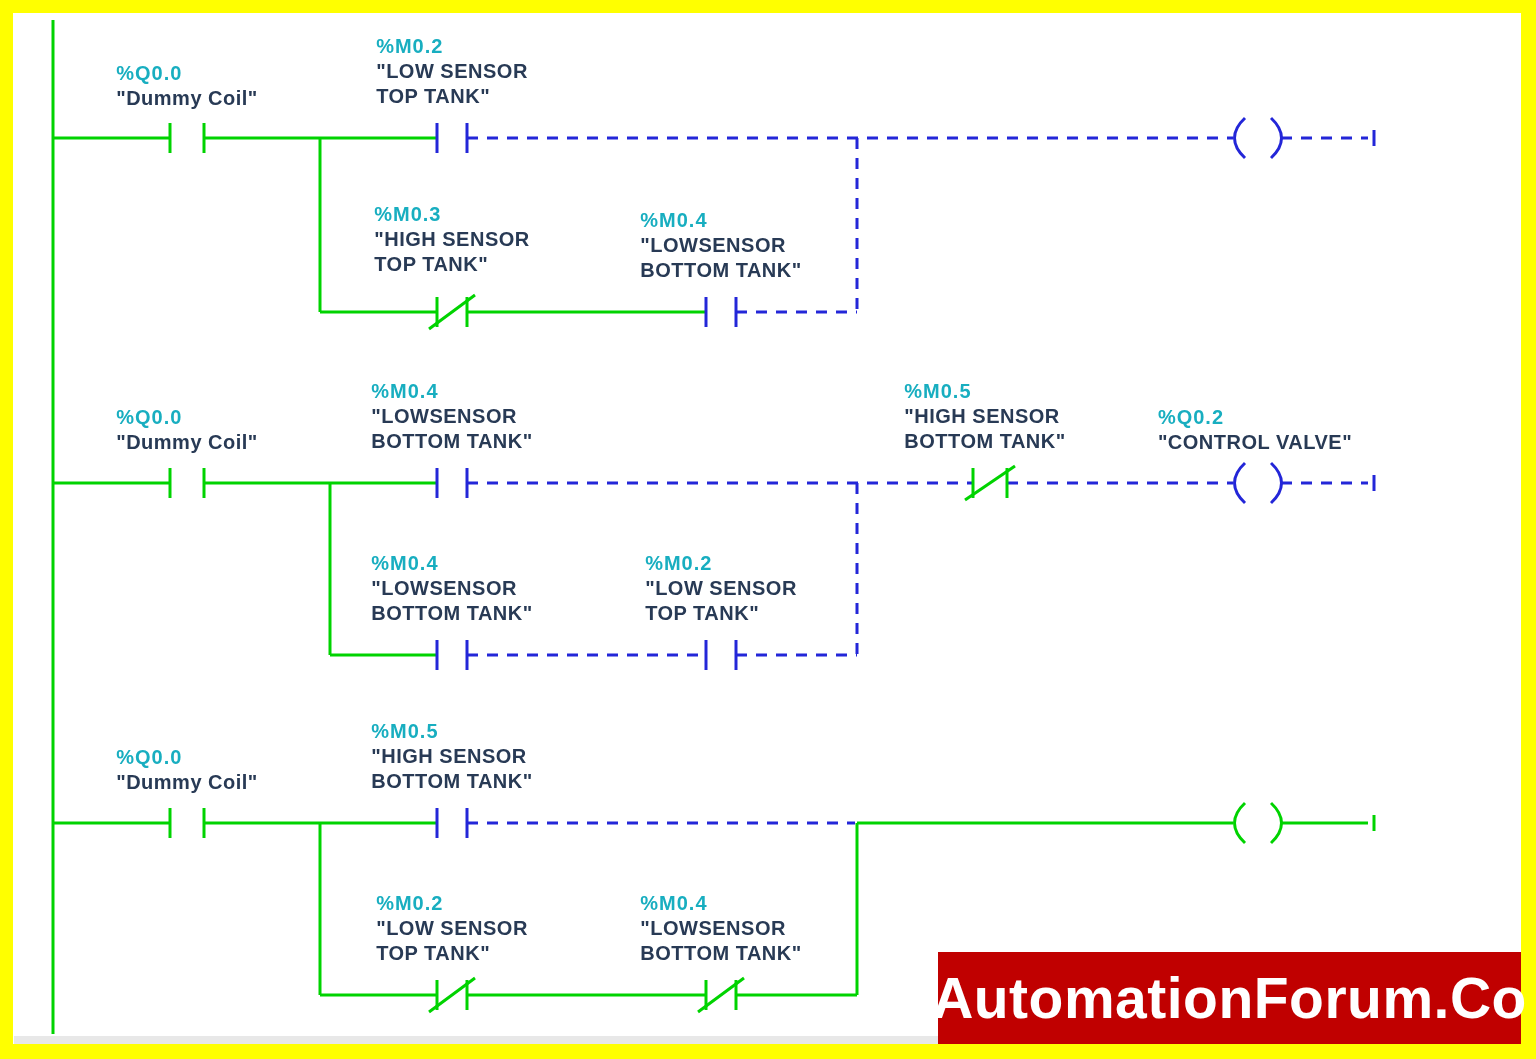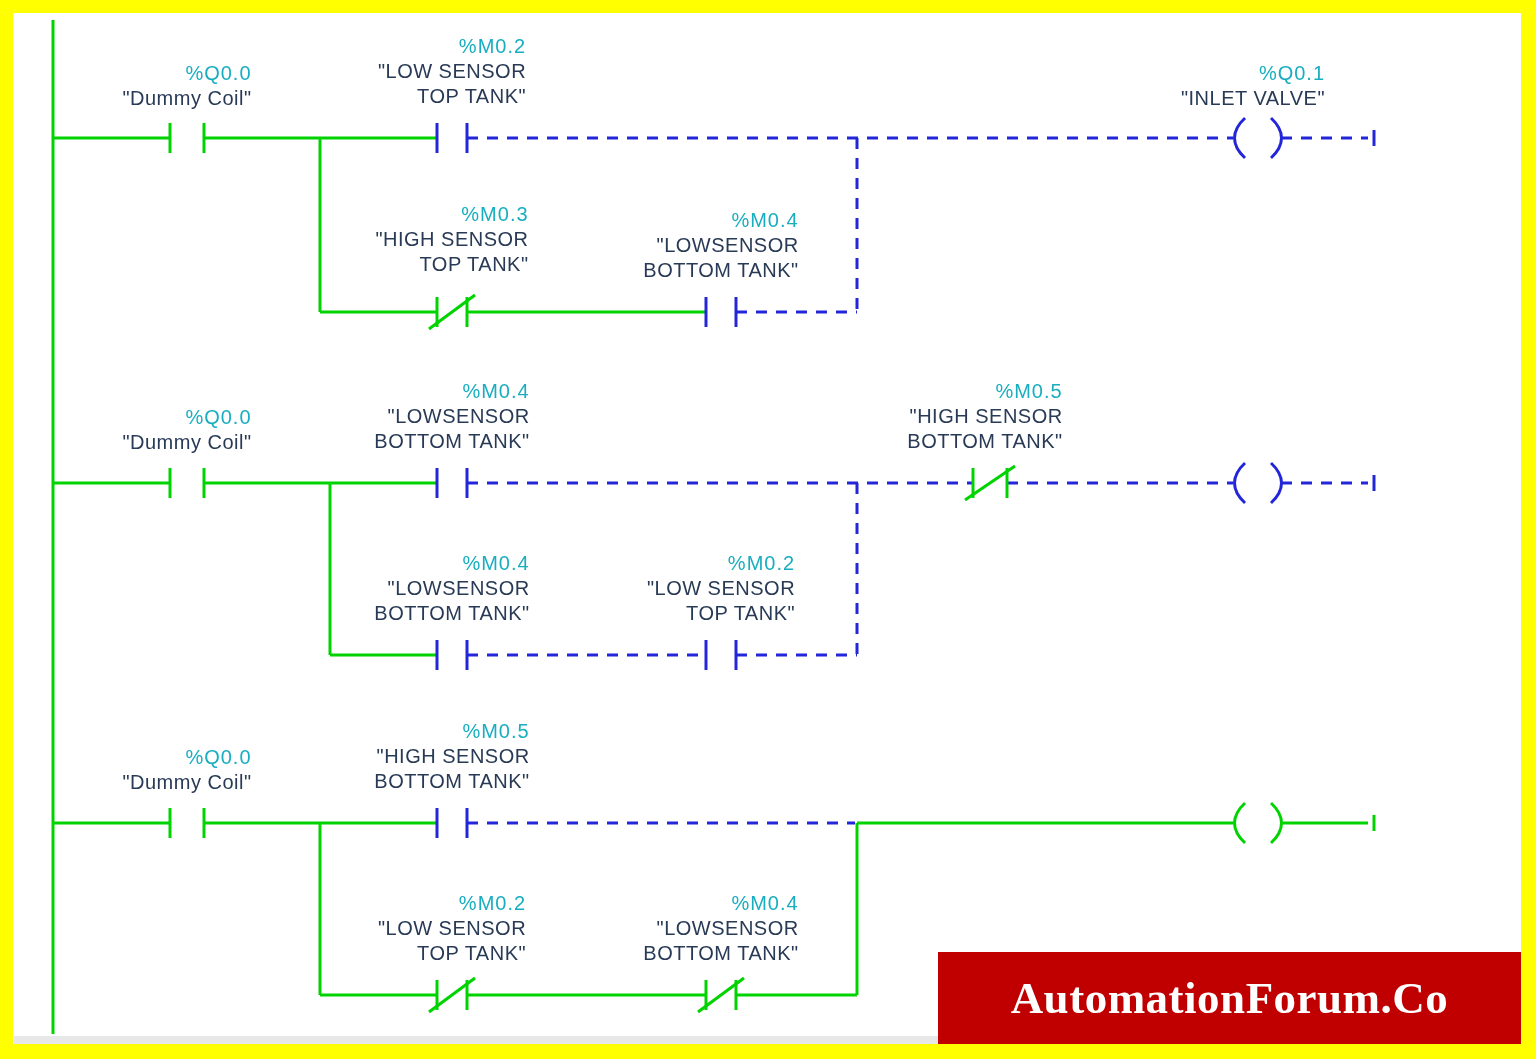--- a/index.html
+++ b/index.html
@@ -5,27 +5,27 @@
   html,body{margin:0;padding:0;background:#ffffff;}
   .frame{position:relative;width:1536px;height:1059px;background:var(--frame,#ffff00);overflow:hidden;
          font-family:"Liberation Sans",sans-serif;}
   .canvas{position:absolute;left:13px;top:13px;width:1508px;height:1031px;background:#ffffff;}
   svg.ladder{position:absolute;left:0;top:0;width:1536px;height:1059px;}
   svg.ladder line, svg.ladder path{fill:none;stroke-width:3;}
   .g{stroke:var(--green,#00d300);}
   .b{stroke:var(--blue,#2326d8);}
   .w4{stroke-width:4;}
   .dash{stroke-dasharray:11 9;}
-  .lbl{position:absolute;transform:translateX(-50%);text-align:right;font-weight:normal;white-space:nowrap;}
+  .lbl{position:absolute;transform:translateX(-50%);text-align:left;font-weight:bold;white-space:nowrap;}
   .addr{color:var(--address,#18aec0);font-size:20px;line-height:26px;letter-spacing:1px;}
   .nm{color:var(--operand,#283a55);font-size:20px;line-height:25px;letter-spacing:0.5px;white-space:pre-line;}
   .strip{position:absolute;left:14px;top:1036px;width:1507px;height:8px;background:var(--strip,#e8e8e8);}
   .banner{position:absolute;left:938px;top:952px;width:583px;height:92px;background:var(--banner-bg,#c00000);
           display:flex;align-items:center;justify-content:center;z-index:5;}
-  .banner span{font-family:Liberation Serif, serif;font-weight:bold;font-size:45px;
+  .banner span{font-family:Liberation Sans, sans-serif;font-weight:bold;font-size:57px;
                color:var(--banner-text,#ffffff);letter-spacing:0.5px;}
 </style>
 </head>
 <body>
 
 <div class="frame">
   <div class="canvas"></div>
 
   <svg class="ladder" viewBox="0 0 1536 1059">
 
@@ -157,24 +157,20 @@
 
   <div class="lbl" style="left:187px;top:60px">
     <div class="addr">%Q0.0</div>
     <div class="nm">"Dummy Coil"</div>
   </div>
   <div class="lbl" style="left:452px;top:33px">
     <div class="addr">%M0.2</div>
     <div class="nm">"LOW SENSOR
 TOP TANK"</div>
   </div>
-  <div class="lbl" style="left:1253px;top:60px">
-    <div class="addr">%Q0.1</div>
-    <div class="nm">"INLET VALVE"</div>
-  </div>
   <div class="lbl" style="left:452px;top:201px">
     <div class="addr">%M0.3</div>
     <div class="nm">"HIGH SENSOR
 TOP TANK"</div>
   </div>
   <div class="lbl" style="left:721px;top:207px">
     <div class="addr">%M0.4</div>
     <div class="nm">"LOWSENSOR
 BOTTOM TANK"</div>
   </div>
@@ -186,20 +182,24 @@
   <div class="lbl" style="left:452px;top:378px">
     <div class="addr">%M0.4</div>
     <div class="nm">"LOWSENSOR
 BOTTOM TANK"</div>
   </div>
   <div class="lbl" style="left:985px;top:378px">
     <div class="addr">%M0.5</div>
     <div class="nm">"HIGH SENSOR
 BOTTOM TANK"</div>
   </div>
+  <div class="lbl" style="left:1255px;top:404px">
+    <div class="addr">%Q0.2</div>
+    <div class="nm">"CONTROL VALVE"</div>
+  </div>
   <div class="lbl" style="left:452px;top:550px">
     <div class="addr">%M0.4</div>
     <div class="nm">"LOWSENSOR
 BOTTOM TANK"</div>
   </div>
   <div class="lbl" style="left:721px;top:550px">
     <div class="addr">%M0.2</div>
     <div class="nm">"LOW SENSOR
 TOP TANK"</div>
   </div>

